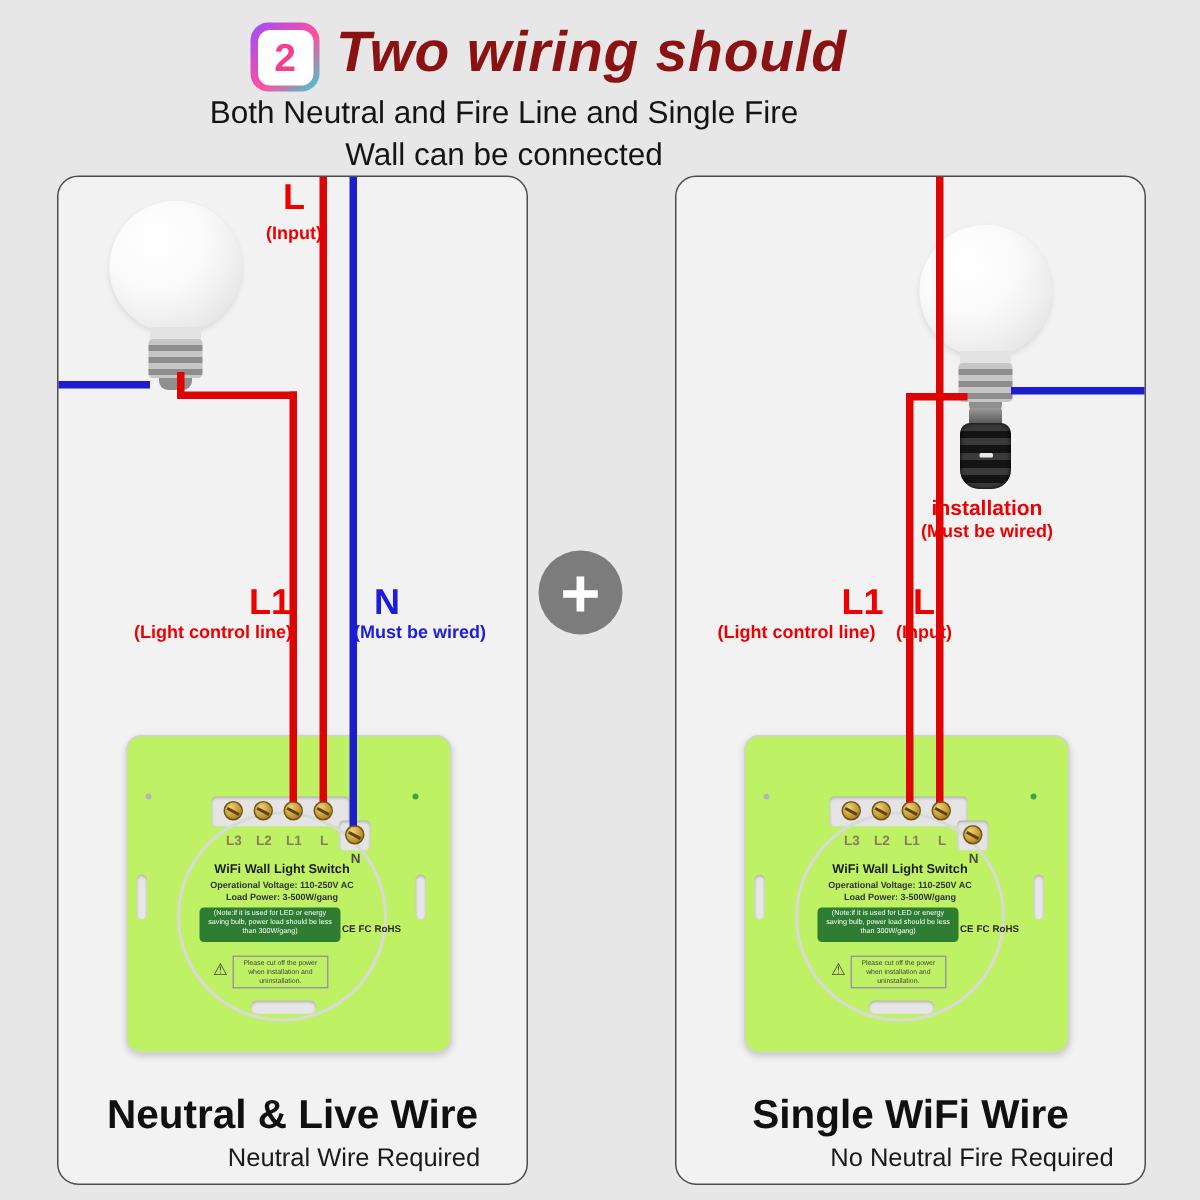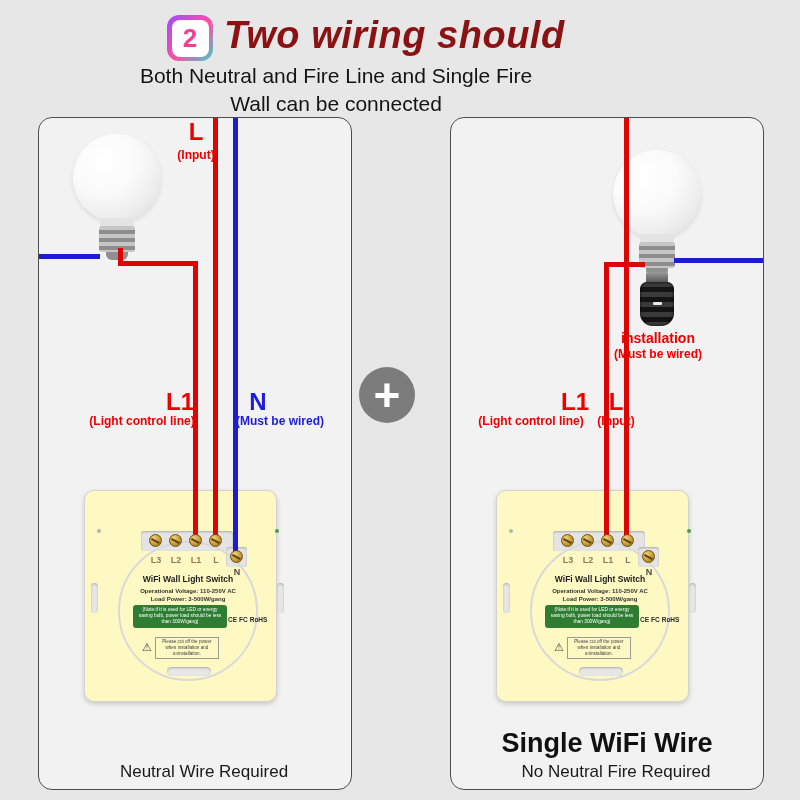--- a/index.html
+++ b/index.html
@@ -46,21 +46,21 @@
   .red{background:#dd0404;}
   .blue{background:#1d1dcf;}
   
   .wlabel{position:absolute;text-align:center;font-weight:bold;}
   .wl-big{font-size:24px;}
   .wl-sub{font-size:12px;}
   .redtext{color:#ee0000;}
   .bluetext{color:#1c1cdf;}
   .cap-label{font-size:14px;}
   
-  .switch{position:absolute;top:490px;width:193px;height:212px;background:#fef9c3;
+  .switch{position:absolute;top:490px;width:217px;height:212px;background:#bef264;
       border:1px solid #d2d2d2;border-radius:10px;box-sizing:border-box;
       box-shadow:0 2px 5px rgba(0,0,0,.18);}
   .sw-recess{position:absolute;left:56px;top:40px;width:92px;height:20px;background:#e4e4e4;
       border-radius:3px;box-shadow:inset 0 1px 2px rgba(0,0,0,.25);}
   .sw-recess-n{position:absolute;left:141px;top:56px;width:21px;height:20px;background:#e4e4e4;
       border-radius:3px;box-shadow:inset 0 1px 2px rgba(0,0,0,.25);}
   .screw{position:absolute;width:13px;height:13px;border-radius:50%;box-sizing:border-box;
       background:radial-gradient(circle at 35% 30%,#f0d27a,#c79a33 55%,#8f6a1d);
       border:1px solid #6f5414;z-index:5;}
   .screw::after{content:"";position:absolute;left:1px;top:4.6px;width:9px;height:1.6px;
@@ -88,21 +88,21 @@
       padding:1px 2px;width:64px;box-sizing:border-box;text-align:center;}
   .dimple{position:absolute;width:7px;height:30px;border-radius:4px;background:#e6e6e6;
       box-shadow:inset 0 1px 2px rgba(0,0,0,.25);top:92px;}
   .dimple-l{left:6px;}
   .dimple-r{left:192px;}
   .sw-notch{position:absolute;left:82px;top:176px;width:44px;height:9px;border-radius:5px;
       background:#e6e6e6;box-shadow:inset 0 1px 2px rgba(0,0,0,.25);}
   
   .footer-title{position:absolute;width:314px;top:728px;text-align:center;font-size:27px;
       font-weight:bold;color:#101010;}
-  .footer-sub{position:absolute;width:332px;top:762px;text-align:center;font-size:17px;color:#1a1a1a;}
+  .footer-sub{position:absolute;width:332px;top:762px;text-align:center;font-size:17px;color:#1a1a1a;padding-left:32px;}
   .fl{left:38px;}
   .fr{left:450px;}
 </style>
 </head>
 <body>
 
 <div class="stage">
 
   <div class="badge">
     <div class="badge-inner">2</div>
@@ -230,17 +230,18 @@
 
   <div class="wlabel wl-big redtext" style="left:545px;top:388px;width:60px;">L1</div>
   <div class="wlabel wl-sub redtext" style="left:470px;top:414px;width:122px;">(Light control line)</div>
   <div class="wlabel wl-big redtext" style="left:598px;top:388px;width:36px;">L</div>
   <div class="wlabel wl-sub redtext" style="left:586px;top:414px;width:60px;">(Input)</div>
   <div class="wlabel cap-label redtext" style="left:602px;top:330px;width:112px;">installation</div>
   <div class="wlabel wl-sub redtext" style="left:602px;top:347px;width:112px;">(Must be wired)</div>
 
   <div class="plus-circle">+</div>
 
+  <div class="footer-title fl">Neutral &amp; Live Wire</div>
   <div class="footer-sub fl">Neutral Wire Required</div>
   <div class="footer-title fr">Single WiFi Wire</div>
   <div class="footer-sub fr">No Neutral Fire Required</div>
 
 </div>
 
 </body></html>

